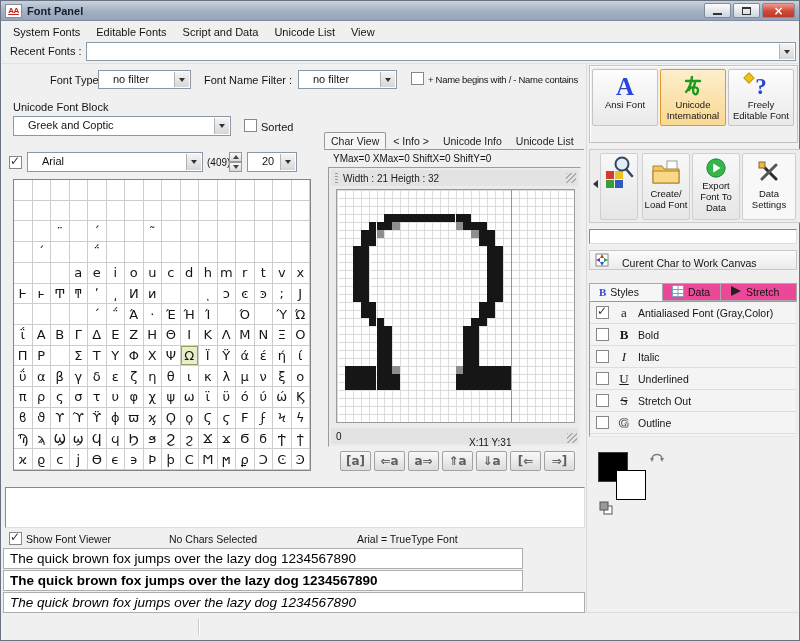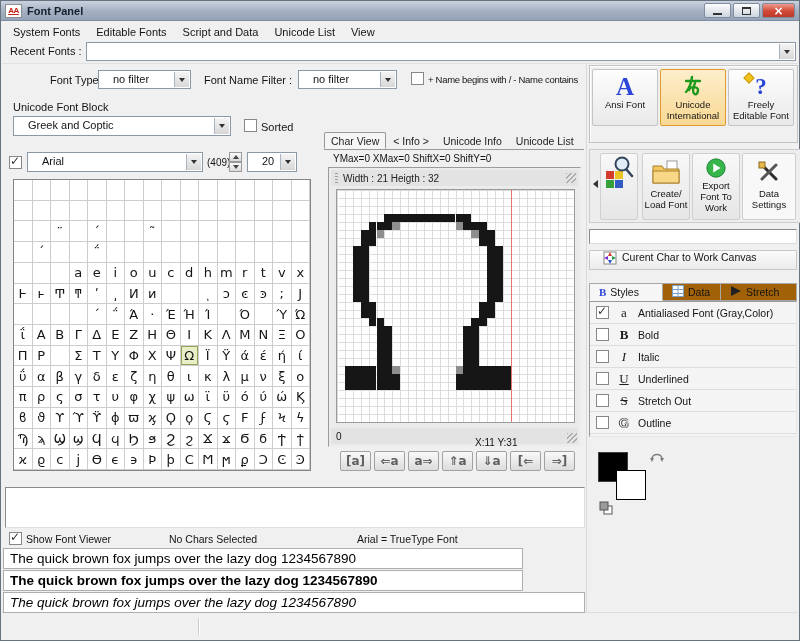--- a/index.html
+++ b/index.html
@@ -82,21 +82,21 @@
     background:#fff; border:1px solid #9a9a9a;
     background-image:
       repeating-linear-gradient(to right,#dcdcdc 0 1px,transparent 1px 7.9px),
       repeating-linear-gradient(to bottom,#dcdcdc 0 1px,transparent 1px 8px); }
   .px { position:absolute; width:7.9px; height:8px; }
   .pxb { background:#161616; }
   .pxg { background:#8e8e8e; }
   .redline { position:absolute; top:0; bottom:0; width:1px; background:#e87272; z-index:3; }
   .cv-status { position:absolute; left:2px; bottom:2px; right:2px; height:16px;
     background:#e3e3e3; font-size:10px; display:flex; align-items:center; padding:0 5px; }
-  .cv-status .pos { position:absolute; left:144px;margin-top:12px; }
+  .cv-status .pos { position:absolute; left:138px;margin-top:12px; }
   .cv-status .grip-corner { position:absolute; right:1px; bottom:1px; }
   #navrow { position:absolute; display:flex; }
   .navbtn { width:31px; height:20px; margin-right:3px; display:flex; align-items:center;
     justify-content:center; font:bold 12px "DejaVu Sans",sans-serif; color:#5f5f5f;
     background:linear-gradient(#f9f9f9,#dcdcdc); border:1px solid #a2a2a2; border-radius:2px; }
 
   
   .right-divider { position:absolute; left:585px; top:63px; bottom:28px; width:1px; background:#dadada; }
   .group { position:absolute; border:1px solid #c2c2c2; box-shadow:inset 1px 1px 0 #fff; background:#f0f0f0; }
   .group-caption { position:absolute; left:0; right:0; bottom:2px; text-align:center; font-size:10.5px; color:#333; }
@@ -112,26 +112,26 @@
 
   .toolsbar { position:absolute; background:#ededed; border:1px solid #cccccc; }
   .toolbtn { position:absolute; text-align:center; font-size:9.5px; line-height:1.15;
     background:linear-gradient(#f8f8f8,#e6e6e6); border:1px solid #cfcfcf; border-radius:2px; }
   .ticon { height:34px; display:flex; align-items:center; justify-content:center; margin-top:1px; }
   .collapse-arrow { width:0; height:0; border-top:4px solid transparent;
     border-bottom:4px solid transparent; border-right:5px solid #333; }
 
   .quick-input { position:absolute; background:#fff; border:1px solid;
     border-color:#8a8a8a #dddddd #dddddd #8a8a8a; font:11px "Liberation Sans",sans-serif; padding:0 3px; }
-  .workbtn { position:absolute; display:flex; align-items:flex-start; gap:5px;
-    background:linear-gradient(#fbfbfb,#ebebeb); border:1px solid #c8c8c8; font-size:10.5px; padding:0 13px; }
+  .workbtn { position:absolute; display:flex; align-items:flex-end; gap:13px;
+    background:linear-gradient(#fbfbfb,#ebebeb); border:1px solid #c8c8c8; font-size:10.5px; padding:0 5px; }
 
   .rtabs { position:absolute; display:flex; height:18px; }
   .rtab { display:flex; align-items:center; gap:4px; padding:0 9px; font-size:10.5px;
-    background:#a16207; border:1px solid #a8a8a8; border-left-width:0; }
+    background:#ec4899; border:1px solid #a8a8a8; border-left-width:0; }
   .rtab:first-child { border-left-width:1px; }
   .rtab.active { background:#f6f6f6; border-bottom-color:#f6f6f6; }
   .rtab-b { font:bold 11px "Liberation Serif",serif; color:#2b46d8; }
 
   #styles-list { position:absolute; background:#f4f4f4; border:1px solid;
     border-color:#9a9a9a #e8e8e8 #e8e8e8 #9a9a9a; }
   .style-row { height:22px; border-bottom:1px solid #dddddd; display:flex; align-items:center; }
   .style-row .checkbox { margin-left:6px; }
   .sicon { width:16px; margin-left:7px; text-align:center;
     font-family:"Liberation Serif",serif; font-size:13px; color:#1c1c1c; flex:none; }
@@ -702,21 +702,21 @@
       </div>
       <div>Create/ Load Font</div>
     </div>
     <div class="toolbtn" style="left:102px; top:3px; width:48px; height:67px;">
       <div class="ticon" style="height:26px;">
         <svg width="22" height="22" viewBox="0 0 24 24">
           <circle cx="12" cy="12" r="10" fill="#35b54a" stroke="#1c8030"></circle>
           <path d="M9 7 L17 12 L9 17 Z" fill="#fff"></path>
         </svg>
       </div>
-      <div>Export Font To Work</div>
+      <div>Export Font To Data</div>
     </div>
     <div class="toolbtn" style="left:152px; top:3px; width:54px; height:67px; background:#f8f8f8;">
       <div class="ticon">
         <svg width="24" height="24" viewBox="0 0 24 24">
           <line x1="5" y1="5" x2="19" y2="19" stroke="#2b2b2b" stroke-width="3" stroke-linecap="round"></line>
           <line x1="19" y1="5" x2="5" y2="19" stroke="#555" stroke-width="3" stroke-linecap="round"></line>
           <rect x="2" y="2" width="6" height="6" fill="#e8b84a" stroke="#8a6a1f"></rect>
         </svg>
       </div>
       <div>Data Settings</div>

